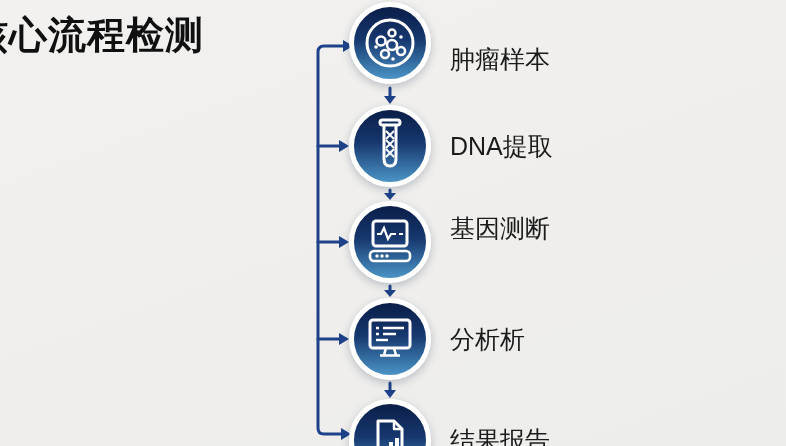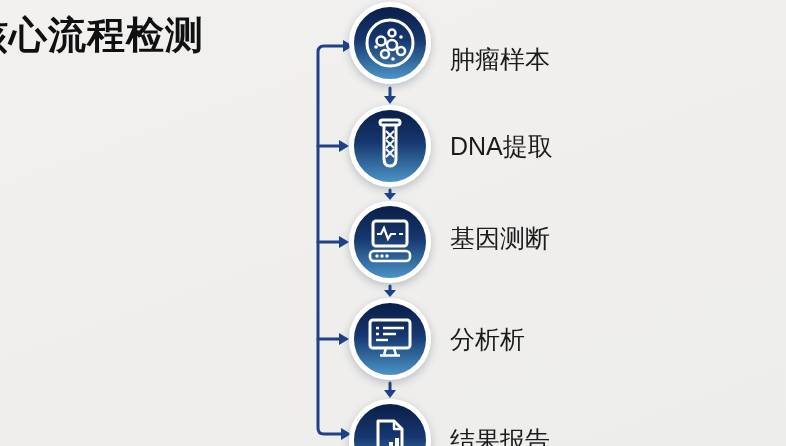--- a/index.html
+++ b/index.html
@@ -38,21 +38,21 @@
     left:450px;
     height:34px;line-height:34px;
     font-size:25px;
     color:#1b1b1b;
     white-space:nowrap;
     z-index:2;
   }
   
   .c1{left:349px;top:2px;}   .l1{top:26px;margin-top:16px;}
   .c2{left:349px;top:105px;} .l2{top:129px;text-align:center;}
-  .c3{left:349px;top:201px;} .l3{top:221px;}
+  .c3{left:349px;top:201px;} .l3{top:211px;}
   .c4{left:349px;top:298px;} .l4{top:322px;}
   .c5{left:349px;top:399px;} .l5{top:423px;}
 </style>
 </head>
 <body>
 
 <div class="slide">
 
   <div class="page-title">核心流程检测</div>
 

